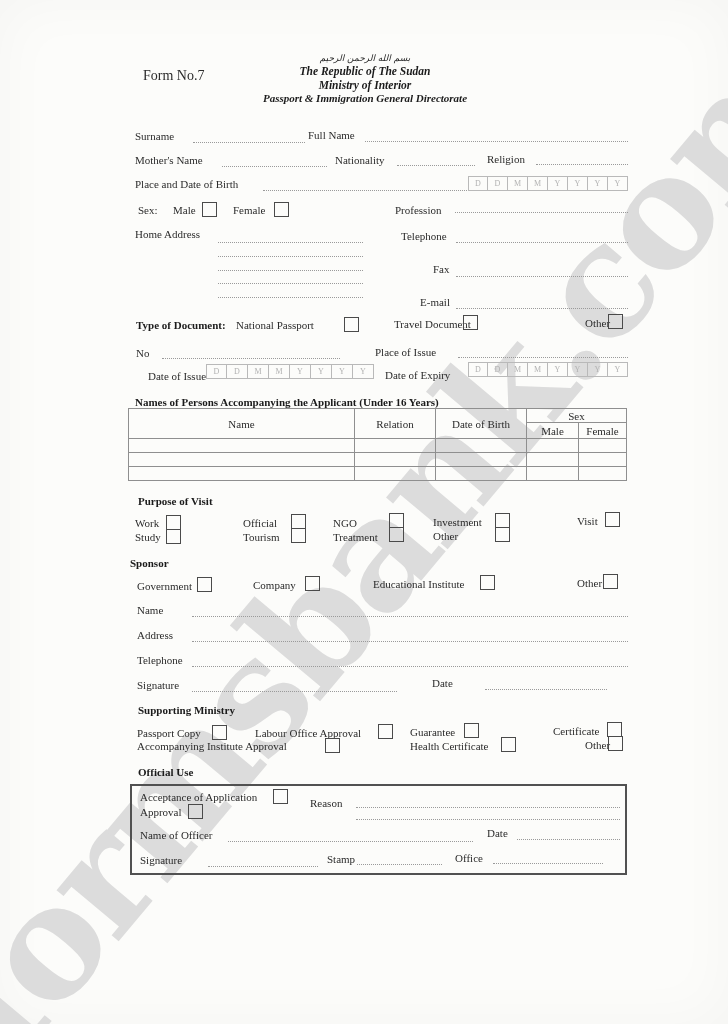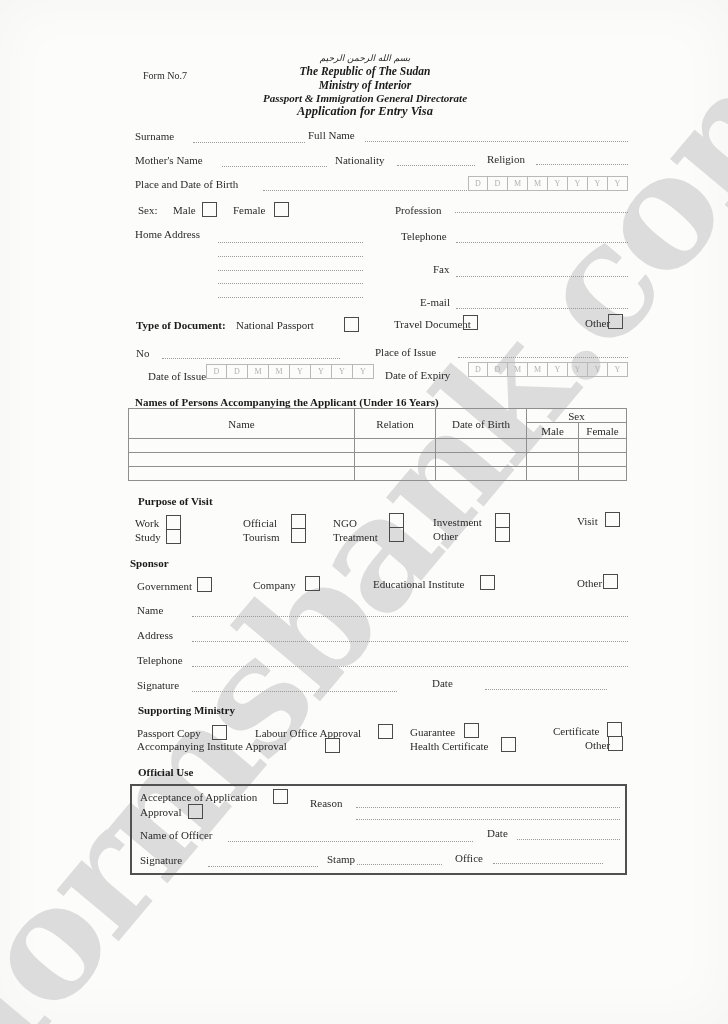--- a/index.html
+++ b/index.html
@@ -31,26 +31,25 @@
 </style>
 </head>
 <body>
 
 <div class="pg">
 
   <div class="wm">formsbank.com</div>
 
   <div class="fg">
 
-    <span class="lbl" style="left:143px;top:70px;font-size:10px">Form No.7</span>
+    <span class="lbl" style="left:143px;top:70px;font-size:14px">Form No.7</span>
     <span class="lbl ctr" style="top:52px;font-size:9px;font-family:'DejaVu Sans',sans-serif">بسم الله الرحمن الرحيم</span>
     <span class="lbl ctr b" style="top:65px;font-size:11.5px">The Republic of The Sudan</span>
     <span class="lbl ctr b" style="top:79px;font-size:11.5px">Ministry of Interior</span>
     <span class="lbl ctr b" style="top:92px;font-size:11px">Passport &amp; Immigration General Directorate</span>
-    <span class="lbl ctr b" style="top:105px;font-size:12.5px">Application for Entry Visa</span>
 
     <span class="lbl" style="left:135px;top:130px">Surname</span>
     <div class="dl" style="left:193px;top:142px;width:112px"></div>
     <span class="lbl" style="left:308px;top:129px">Full Name</span>
     <div class="dl" style="left:365px;top:141px;width:263px"></div>
 
     <span class="lbl" style="left:135px;top:154px">Mother's Name</span>
     <div class="dl" style="left:222px;top:166px;width:105px"></div>
     <span class="lbl" style="left:335px;top:154px">Nationality</span>
     <div class="dl" style="left:397px;top:165px;width:78px"></div>

